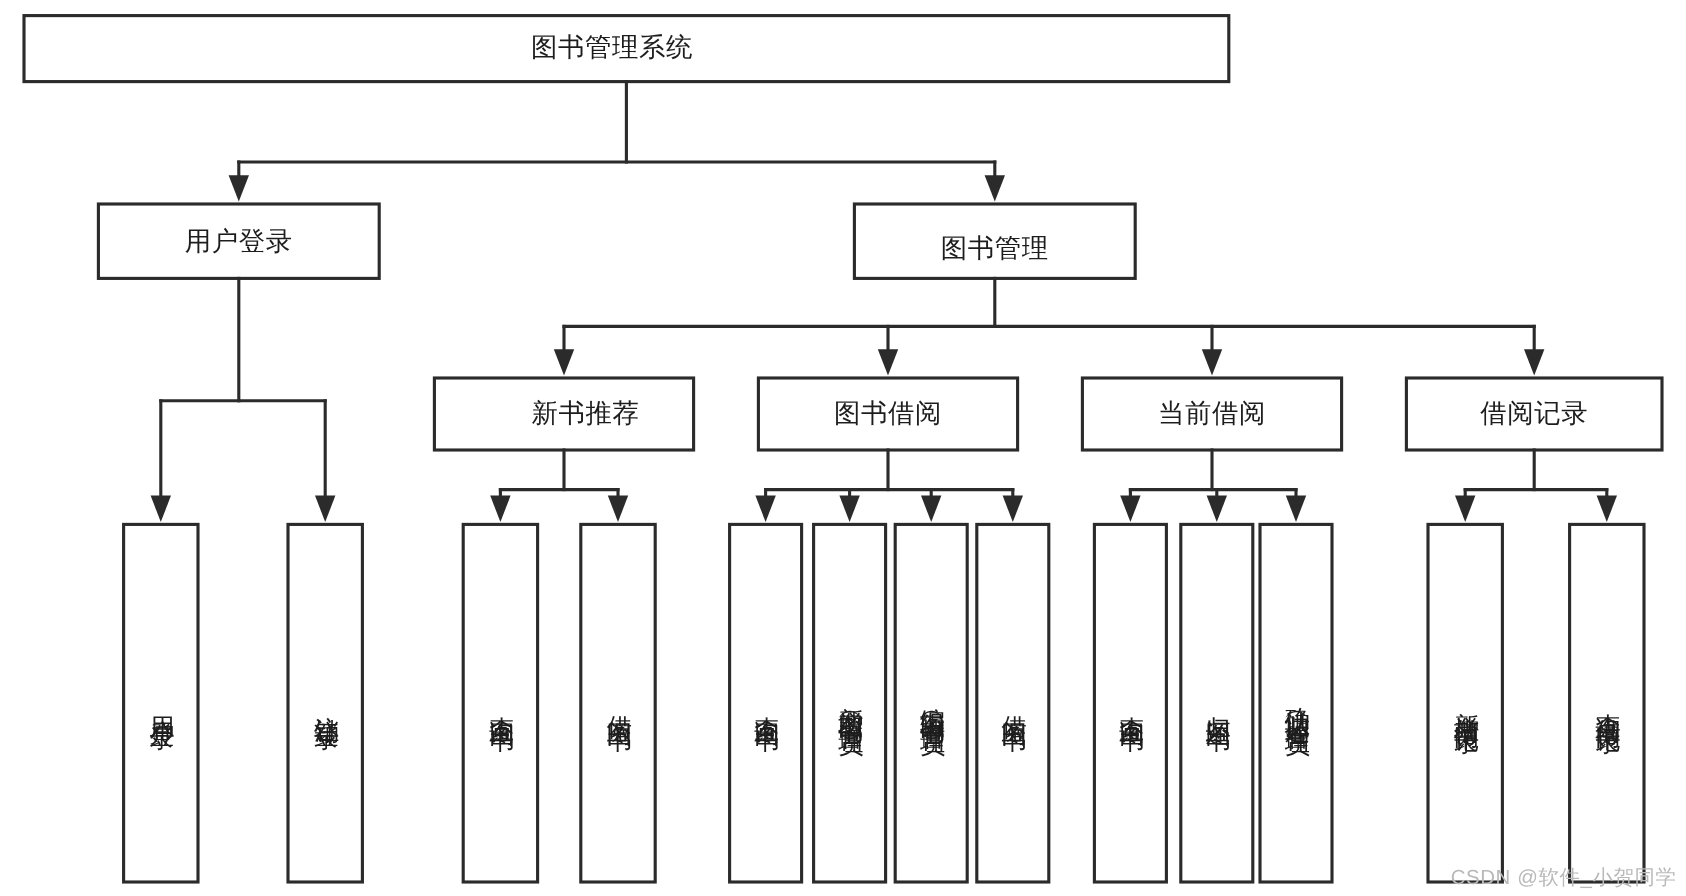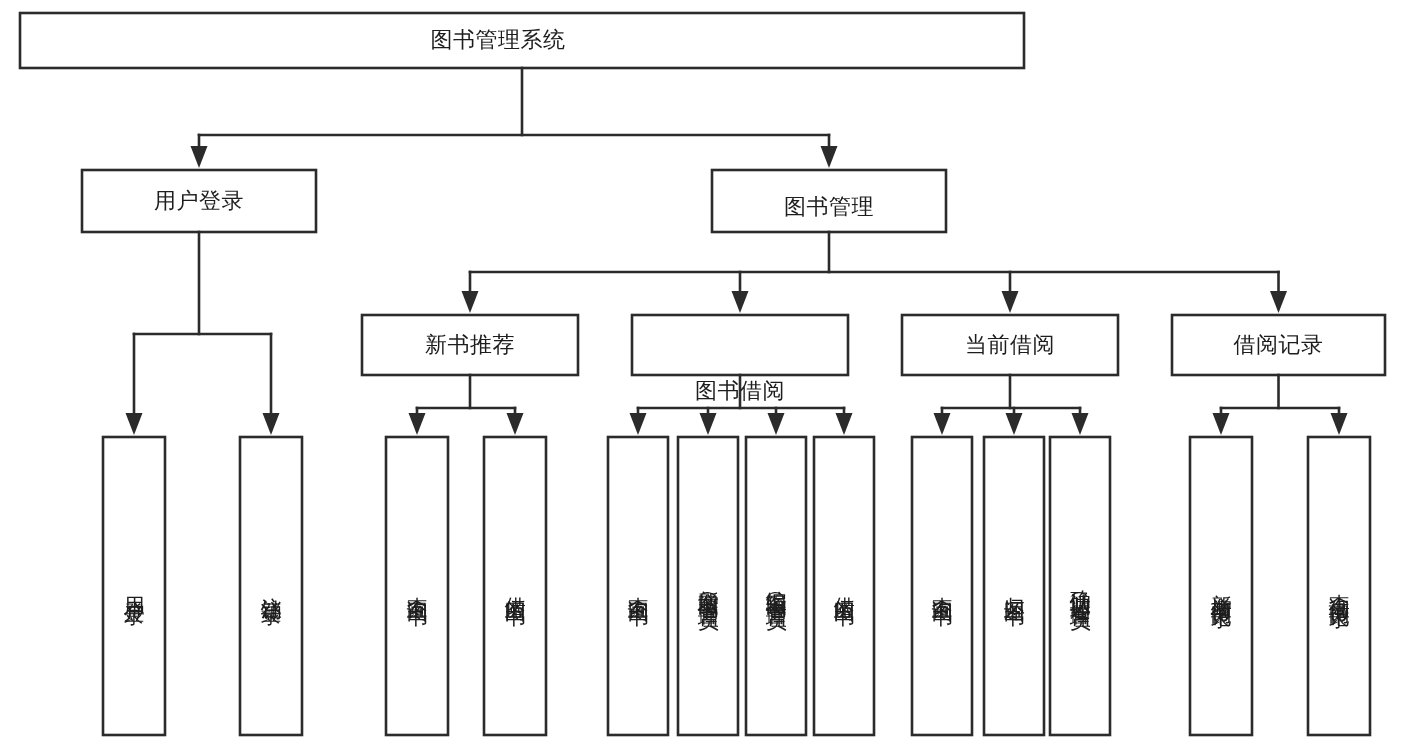--- a/index.html
+++ b/index.html
@@ -163,42 +163,43 @@
         <path class="conn" d="M 1278.5 375 L 1278.5 408"></path>
         <path class="conn" d="M 1221 408 L 1339 408"></path>
         <path class="conn" d="M 1221 408 L 1221 417"></path>
         <polygon class="arrow-head" points="1212.5,413 1229.5,413 1221,435"></polygon>
         <path class="conn" d="M 1339 408 L 1339 417"></path>
         <polygon class="arrow-head" points="1330.5,413 1347.5,413 1339,435"></polygon>
       </g>
   </svg>
 
   <div id="labels-layer">
-      <div class="node-label horizontal" style="left: 8px; top: 13px; width: 980px; height: 55px; border-radius: 18px;">图书管理系统</div>
+      <div class="node-label horizontal" style="left: 20px; top: 13px; width: 980px; height: 55px; border-radius: 18px;">图书管理系统</div>
       <div class="node-label horizontal" style="left: 82px; top: 170px; width: 234px; height: 62px;">用户登录</div>
       <div class="node-label horizontal" style="left: 712px; top: 170px; width: 234px; height: 74px;">图书管理</div>
-      <div class="node-label horizontal" style="left: 362px; top: 315px; width: 216px; height: 60px;">新书推荐</div>
-      <div class="node-label horizontal" style="left: 632px; top: 315px; width: 216px; height: 60px; margin-top: 46px;">图书借阅</div>
+      <div class="node-label horizontal" style="left: 380px; top: 315px; width: 216px; height: 60px;">新书推荐</div>
+      <div class="node-label horizontal" style="left: 632px; top: 315px; width: 216px; height: 60px;">图书借阅</div>
       <div class="node-label horizontal" style="left: 902px; top: 315px; width: 216px; height: 60px;">当前借阅</div>
       <div class="node-label horizontal" style="left: 1172px; top: 315px; width: 213px; height: 60px; font-family: Liberation Serif, serif;">借阅记录</div>
       <div class="node-label vertical" style="left: 103px; top: 437px; width: 62px; height: 298px;">用户登录</div>
       <div class="node-label vertical" style="left: 240px; top: 437px; width: 62px; height: 298px;">注销登录</div>
       <div class="node-label vertical" style="left: 386px; top: 437px; width: 62px; height: 298px;">查询图书</div>
       <div class="node-label vertical" style="left: 484px; top: 437px; width: 62px; height: 298px;">借阅图书</div>
       <div class="node-label vertical" style="left: 608px; top: 437px; width: 60px; height: 298px;">查询图书</div>
       <div class="node-label vertical" style="left: 678px; top: 437px; width: 60px; height: 298px;">新增图书（管理员）</div>
       <div class="node-label vertical" style="left: 746px; top: 437px; width: 60px; height: 298px;">编辑图书（管理员）</div>
       <div class="node-label vertical" style="left: 814px; top: 437px; width: 60px; height: 298px;">借阅图书</div>
       <div class="node-label vertical" style="left: 912px; top: 437px; width: 60px; height: 298px;">查询图书</div>
       <div class="node-label vertical" style="left: 984px; top: 437px; width: 60px; height: 298px;">归还图书</div>
       <div class="node-label vertical" style="left: 1050px; top: 437px; width: 60px; height: 298px;">确认归还（管理员）</div>
       <div class="node-label vertical" style="left: 1190px; top: 437px; width: 62px; height: 298px;">新增借阅记录</div>
       <div class="node-label vertical" style="left: 1308px; top: 437px; width: 62px; height: 298px;">查询借阅记录</div>
     </div>
 
+  <div id="watermark">CSDN @软件_小贺同学</div>
 <div class="node-hit" style="left: 20px; top: 13px; width: 1004px; height: 55px;"></div>
     <div class="node-hit" style="left: 82px; top: 170px; width: 234px; height: 62px;"></div>
     <div class="node-hit" style="left: 712px; top: 170px; width: 234px; height: 62px;"></div>
     <div class="node-hit" style="left: 362px; top: 315px; width: 216px; height: 60px;"></div>
     <div class="node-hit" style="left: 632px; top: 315px; width: 216px; height: 60px;"></div>
     <div class="node-hit" style="left: 902px; top: 315px; width: 216px; height: 60px;"></div>
     <div class="node-hit" style="left: 1172px; top: 315px; width: 213px; height: 60px;"></div>
     <div class="node-hit" style="left: 103px; top: 437px; width: 62px; height: 298px;"></div>
     <div class="node-hit" style="left: 240px; top: 437px; width: 62px; height: 298px;"></div>
     <div class="node-hit" style="left: 386px; top: 437px; width: 62px; height: 298px;"></div>

